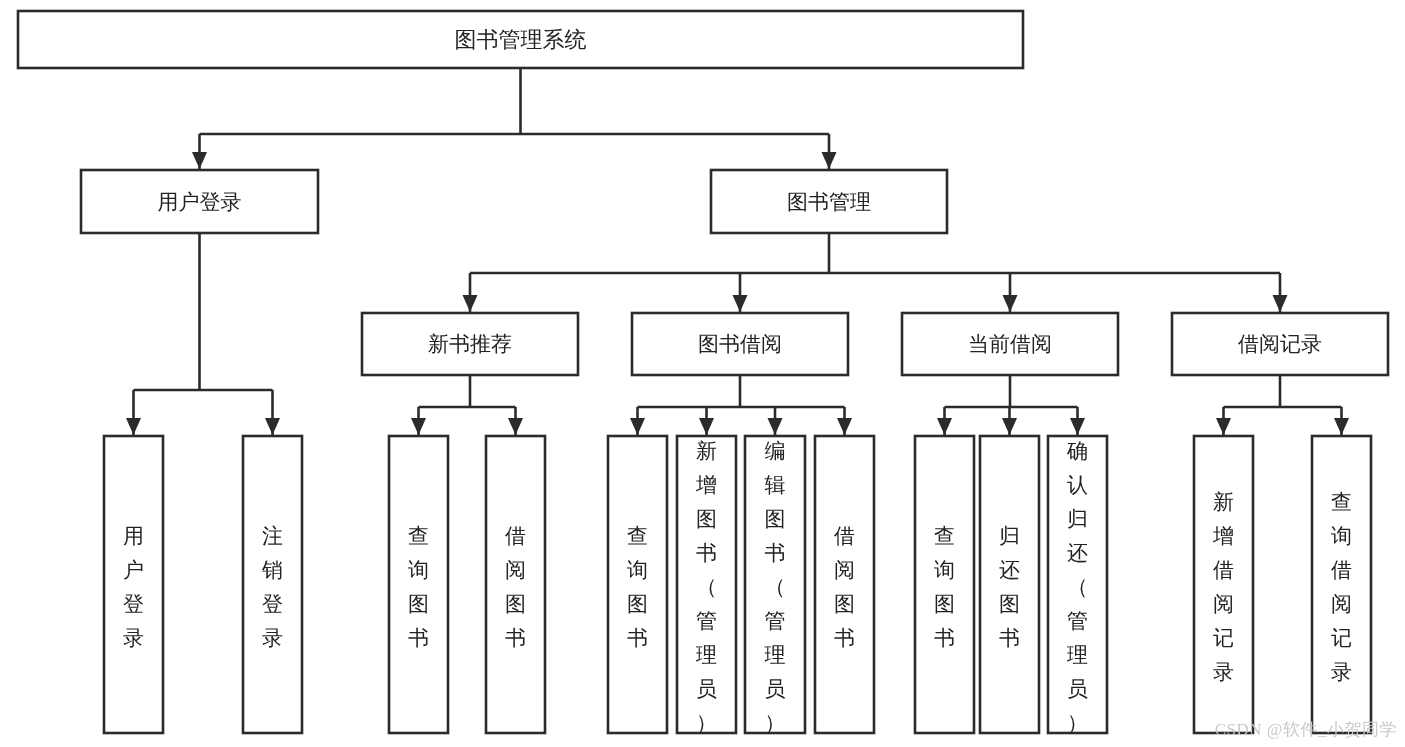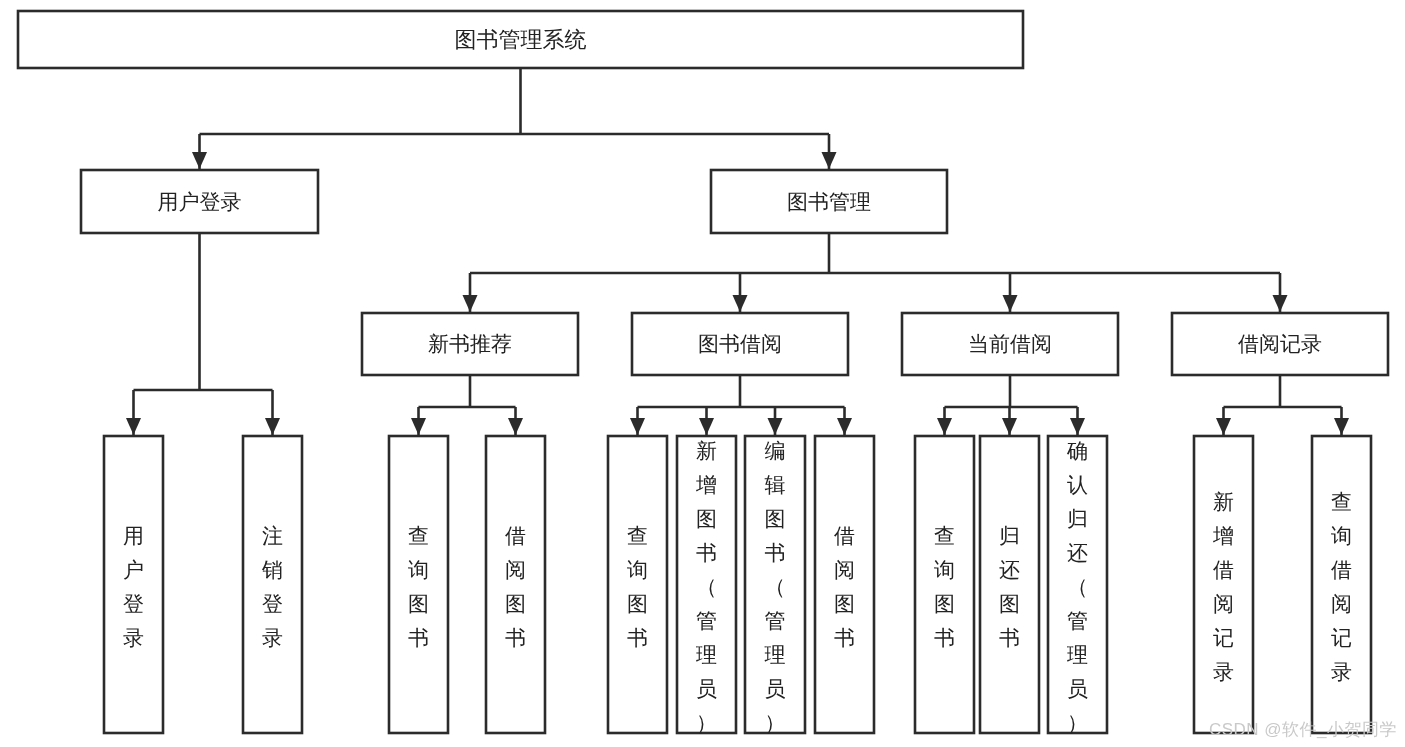--- a/index.html
+++ b/index.html
@@ -56,21 +56,21 @@
     font-family: "DejaVu Sans", "Liberation Sans", sans-serif;
     font-size: 21px;
     text-anchor: middle;
   }
   .watermark {
     position: absolute;
     right: 8px;
     bottom: 6px;
     color: #c9c9c9;
     font-size: 17px;
-    font-family: Liberation Sans, sans-serif;
+    font-family: Liberation Serif, serif;
     letter-spacing: 0.5px;
     white-space: nowrap;
     user-select: none;
   }
 </style>
 </head>
 <body>
 
 <div id="diagram-root">
 

